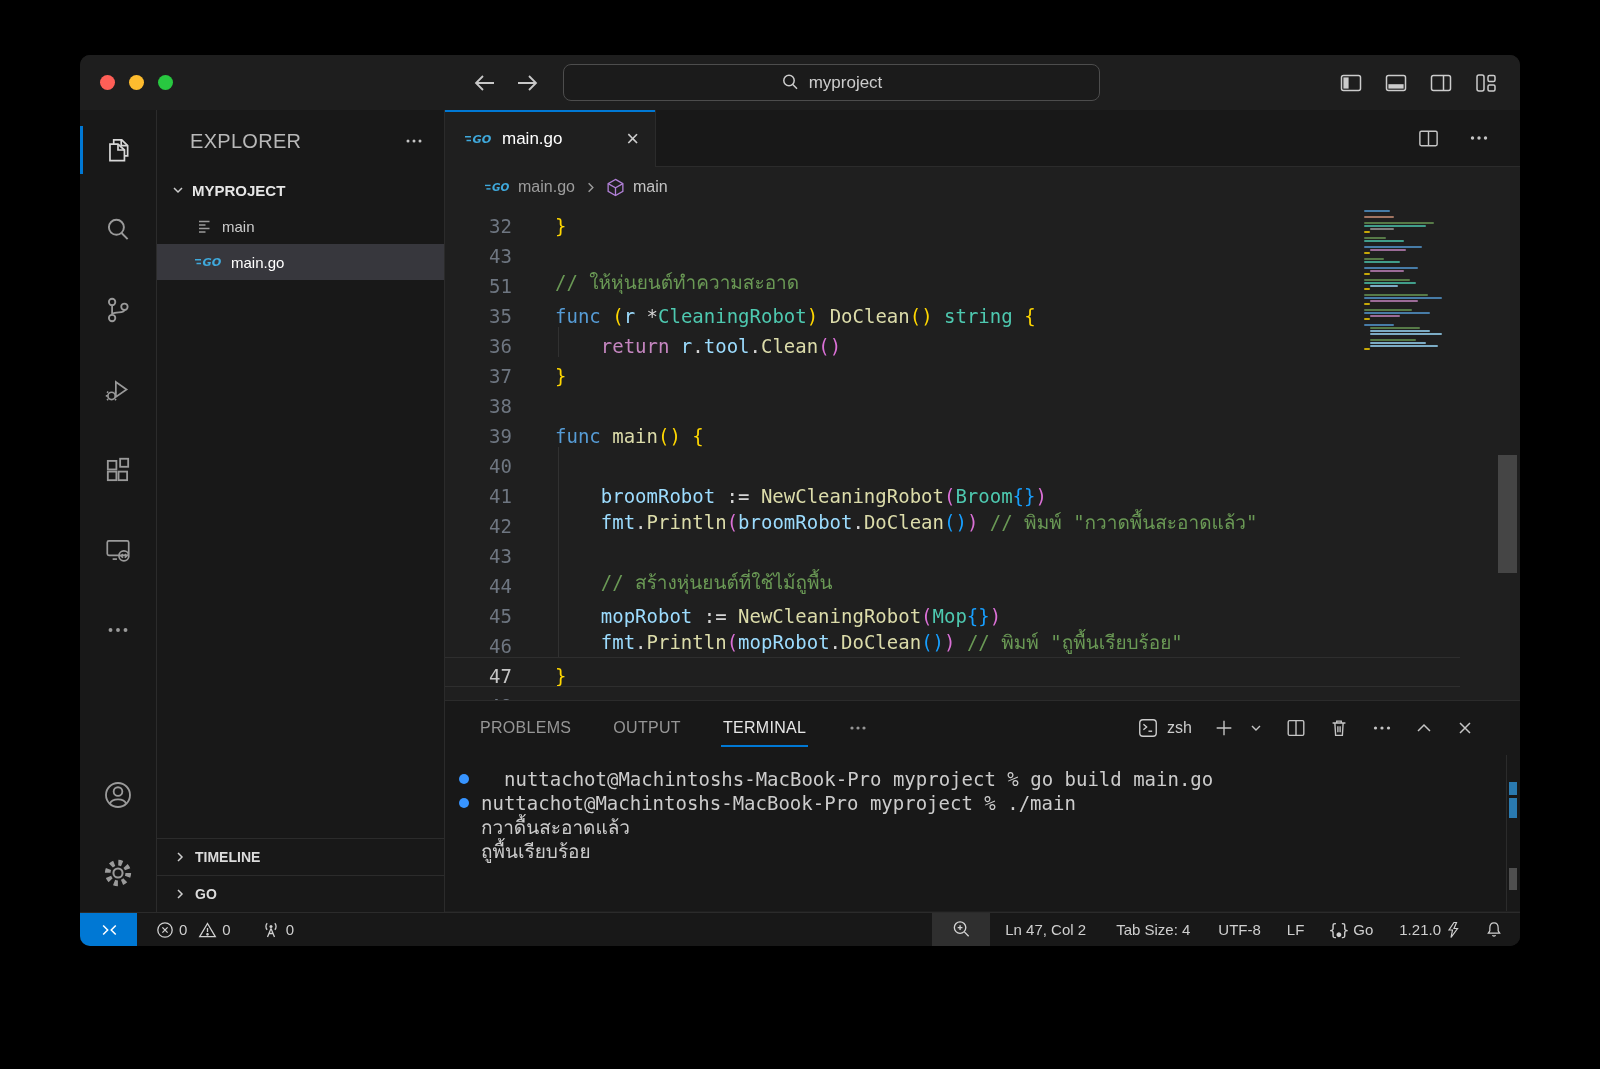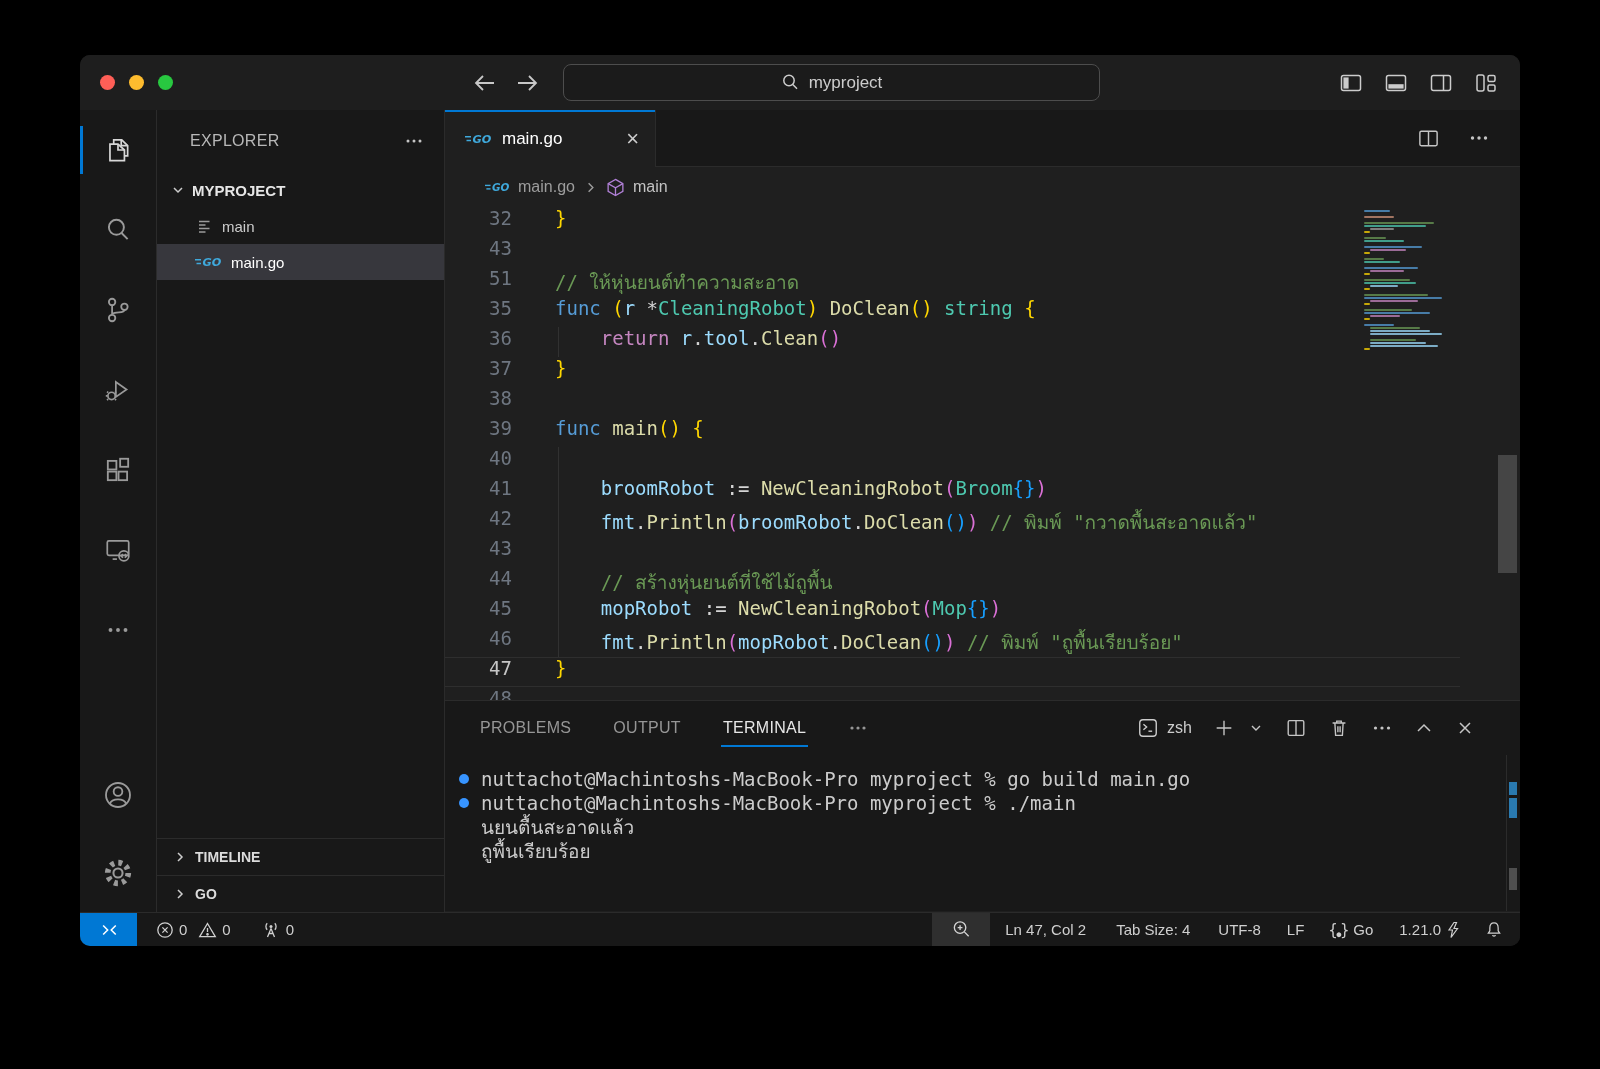--- a/index.html
+++ b/index.html
@@ -29,21 +29,21 @@
                  display:flex; flex-direction:column; align-items:stretch; }
   .ab-item { height:80px; position:relative; display:flex; align-items:center; justify-content:center; }
   .ab-item.active::before { content:""; position:absolute; left:0; top:16px; bottom:16px;
                             width:3px; background:#0078d4; }
   .ab-bottom { margin-top:auto; }
   .ab-item.short { height:78px; }
 
   .sidebar { width:288px; background:#181818; border-right:1px solid #2b2b2b; position:relative;
              color:#cccccc; }
   .sb-header { height:62px; display:flex; align-items:center; padding:0 20px 0 33px; }
-  .sb-title { font-size:16px; color:#b8b8b8; letter-spacing:.3px; }
+  .sb-title { font-size:20px; color:#b8b8b8; letter-spacing:.3px; }
   .sb-dots { margin-left:auto; color:#c5c5c5; }
   .row { height:36px; display:flex; align-items:center; }
   .root-row { padding-left:13px; gap:6px; font-weight:bold; font-size:15px; color:#e6e6e6; }
   .file-row { padding-left:38px; gap:9px; font-size:15px; color:#cccccc; }
   .file-row.selected { background:#37373d; color:#ffffff; }
   .sb-bottom { position:absolute; left:0; right:0; bottom:0; }
   .sb-section { height:37px; border-top:1px solid #2b2b2b; display:flex; align-items:center;
                 padding-left:15px; gap:7px; font-weight:bold; font-size:14px; color:#dcdcdc; }
 
   
@@ -54,21 +54,21 @@
   .tab::before { content:""; position:absolute; left:0; right:0; top:0; height:2px; background:#0078d4; }
   .tab-label { color:#ffffff; font-size:17px; }
   .tab-close { margin-left:auto; color:#cccccc; font-size:22px; line-height:1; }
   .editor-actions { margin-left:auto; display:flex; align-items:center; gap:28px; padding-right:30px; }
 
   .breadcrumbs { height:40px; display:flex; align-items:center; padding-left:40px; gap:8px;
                  color:#9d9d9d; font-size:16px; flex:0 0 auto; }
 
   .code-area { height:493px; position:relative; overflow:hidden; flex:0 0 auto;
                font-family:"DejaVu Sans Mono",monospace; font-size:19px; }
-  .code-line { height:30px; display:flex; align-items:flex-start; position:relative; white-space:pre; }
+  .code-line { height:30px; display:flex; align-items:flex-end; position:relative; white-space:pre; }
   .code-line .gutter { flex:0 0 110px; padding-right:43px; text-align:right; color:#6e7681;
                        font-size:19px; }
   .code-line.current .gutter { color:#c6c6c6; }
   .code-line.current::after { content:""; position:absolute; left:0; right:60px; top:0; bottom:0;
                               border-top:1px solid #2e2e2e; border-bottom:1px solid #2e2e2e; }
   .code-line .guide { position:absolute; left:113px; top:0; bottom:0; width:1px; background:#313131; }
   .ctext { white-space:pre; }
   .minimap { position:absolute; right:50px; top:3px; width:106px; }
   .mm-bar { height:2px; margin-bottom:1px; border-radius:1px; }
   .vscroll { position:absolute; right:3px; top:248px; width:19px; height:118px; background:#454545; }
@@ -506,23 +506,23 @@
             </span>
             <span>
               <svg width="20" height="20" viewBox="0 0 20 20" fill="none" stroke="#c5c5c5" stroke-width="1.5">
                   <path d="M5 5 L15 15 M15 5 L5 15"></path>
                 </svg>
             </span>
           </div>
         </div>
         <div class="terminal">
           <div class="term-lines" id="term-lines">
-              <div class="term-line"><span class="term-dec filled"><i></i></span><span style="white-space: pre;">nuttachot@Machintoshs-MacBook-Pro myproject % go build main.go</span></div>
+              <div class="term-line"><span class="term-dec filled"><i></i></span><span style="white-space: pre; margin-left: 23px;">nuttachot@Machintoshs-MacBook-Pro myproject % go build main.go</span></div>
               <div class="term-line"><span class="term-dec filled"><i></i></span><span style="white-space: pre;">nuttachot@Machintoshs-MacBook-Pro myproject % ./main</span></div>
-              <div class="term-line"><span class="term-dec none"></span><span style="white-space: pre;">นยนตื้นสะอาดแล้ว</span></div>
+              <div class="term-line"><span class="term-dec none"></span><span style="white-space: pre;">กวาดื้นสะอาดแล้ว</span></div>
               <div class="term-line"><span class="term-dec none"></span><span style="white-space: pre;">ถูพื้นเรียบร้อย</span></div>
             </div>
           <div class="term-ruler">
             <span class="mark" style="top:27px;height:13px"></span>
             <span class="mark" style="top:43px;height:20px"></span>
             <span class="thumb" style="top:113px;height:22px"></span>
           </div>
         </div>
       </div>
     </div>

